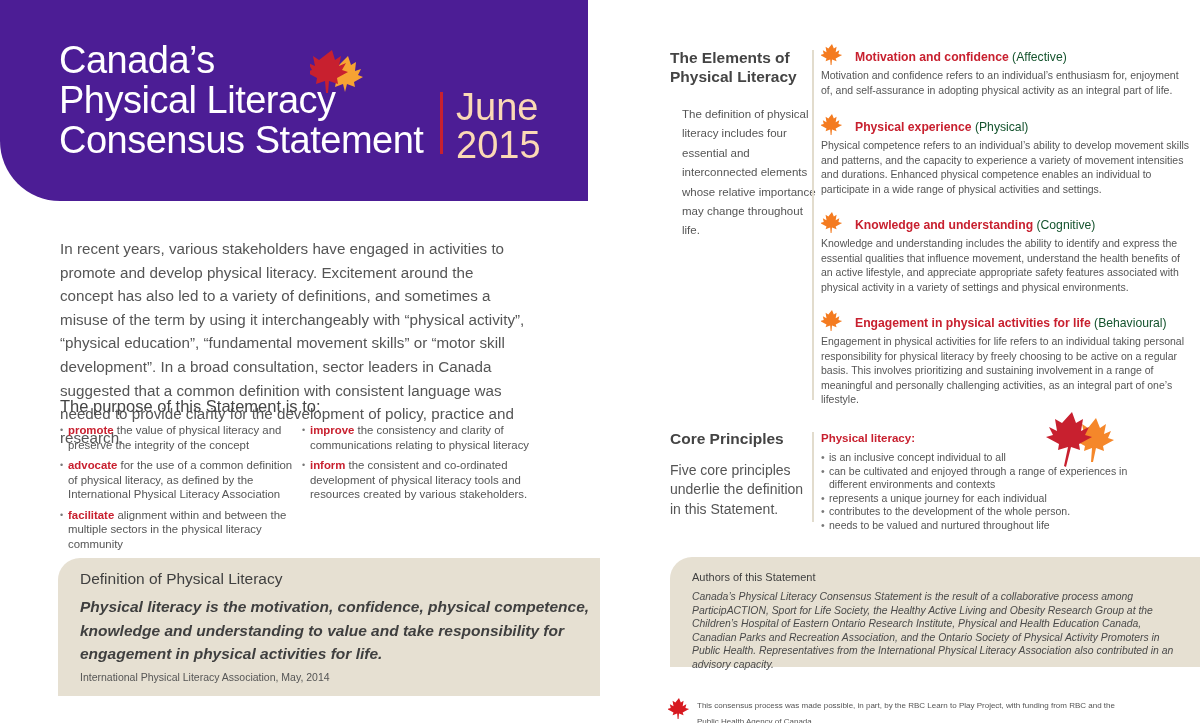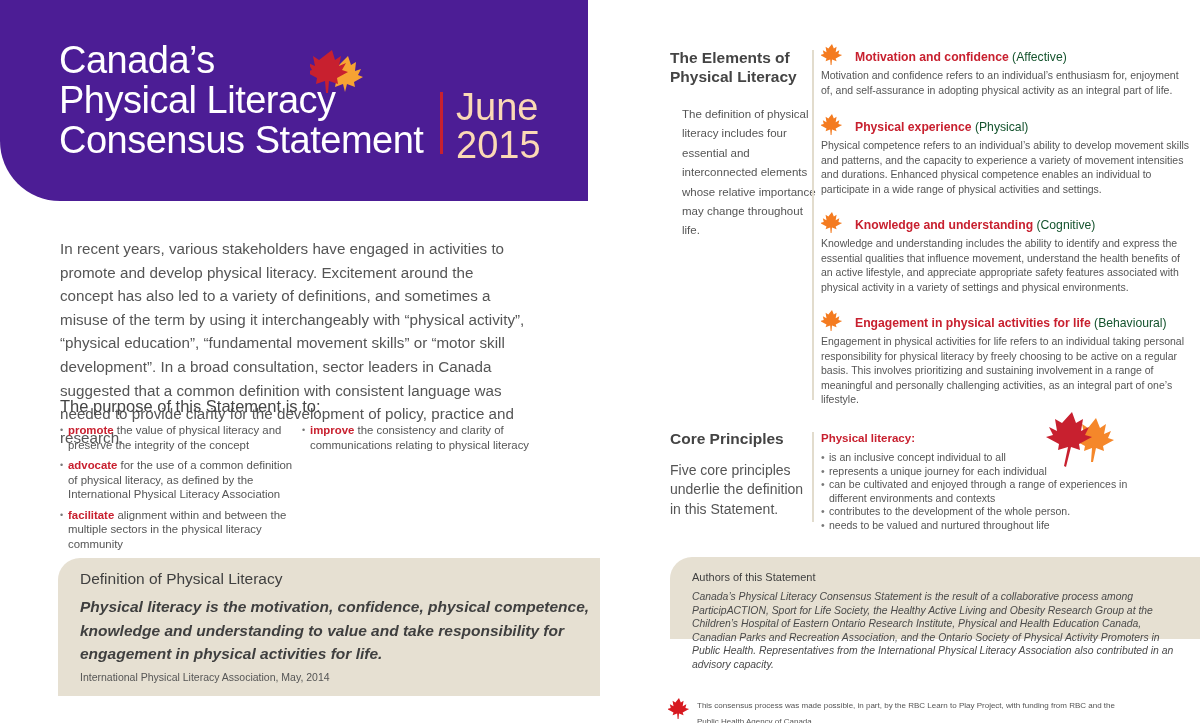--- a/index.html
+++ b/index.html
@@ -75,21 +75,21 @@
 
   .core-heading { position: absolute; left: 670px; top: 430px; font-size: 15.5px; font-weight: bold; color: #444444; }
   .core-desc { position: absolute; left: 670px; top: 461px; width: 140px; font-size: 14px; line-height: 19.4px; color: #555555; }
   .core-title { position: absolute; left: 821px; top: 432px; font-size: 11.5px; font-weight: bold; color: #c8202f; }
   .core-list { position: absolute; left: 821px; top: 451px; width: 320px; font-size: 10.5px; line-height: 13.6px; color: #555555; list-style: none; }
   .core-list li { position: relative; padding-left: 8px; }
   .core-list li::before { content: "\2022"; position: absolute; left: 0; top: 0; color: #777; }
   .core-leaves { position: absolute; left: 1040px; top: 410px; width: 82px; height: 62px; }
 
   .authors-box {
-    position: absolute; left: 670px; top: 557px; width: 530px; height: 82px;
+    position: absolute; left: 670px; top: 557px; width: 530px; height: 110px;
     background: #e6e0d2; border-top-left-radius: 22px;
   }
   .authors-title { position: absolute; left: 22px; top: 14px; font-size: 11px; color: #3f3f3f; }
   .authors-text {
     position: absolute; left: 22px; top: 33px; width: 490px;
     font-size: 10.4px; line-height: 13.6px; font-style: italic; color: #4a4a4a;
   }
   .funding-leaf { position: absolute; left: 668px; top: 697px; width: 22px; height: 22px; }
   .funding-text { position: absolute; left: 697px; top: 698px; width: 420px; font-size: 8px; line-height: 16px; color: #555555; }
 </style>
@@ -117,20 +117,21 @@
 
 <div class="purpose-heading">The purpose of this Statement is to:</div>
 
 <div class="purpose-col left">
   <div class="purpose-item"><span class="kw">promote</span><span> the value of physical literacy and preserve the integrity of the concept</span></div>
   <div class="purpose-item"><span class="kw">advocate</span><span> for the use of a common definition of physical literacy, as defined by the International Physical Literacy Association</span></div>
   <div class="purpose-item"><span class="kw">facilitate</span><span> alignment within and between the multiple sectors in the physical literacy community</span></div>
 </div>
 <div class="purpose-col right">
   <div class="purpose-item"><span class="kw">improve</span><span> the consistency and clarity of communications relating to physical literacy</span></div>
+  <div class="purpose-item"><span class="kw">inform</span><span> the consistent and co-ordinated development of physical literacy tools and resources created by various stakeholders.</span></div>
 </div>
 
 <div class="def-box">
   <div class="def-title">Definition of Physical Literacy</div>
   <div class="def-text">Physical literacy is the motivation, confidence, physical competence, knowledge and understanding to value and take responsibility for engagement in physical activities for life.</div>
   <div class="def-source">International Physical Literacy Association, May, 2014</div>
 </div>
 
 <div class="elements-heading">The Elements of Physical Literacy</div>
 <div class="elements-desc">The definition of physical literacy includes four essential and interconnected elements whose relative importance may change throughout life.</div>
@@ -175,22 +176,22 @@
   </div>
   <div class="element-body">Engagement in physical activities for life refers to an individual taking personal responsibility for physical literacy by freely choosing to be active on a regular basis. This involves prioritizing and sustaining involvement in a range of meaningful and personally challenging activities, as an integral part of one’s lifestyle.</div>
 </div>
 
 <div class="core-heading">Core Principles</div>
 <div class="core-desc">Five core principles underlie the definition in this Statement.</div>
 <div class="vline two"></div>
 <div class="core-title">Physical literacy:</div>
 <ul class="core-list">
   <li>is an inclusive concept individual to all</li>
+  <li>can be cultivated and enjoyed through a range of experiences in different environments and contexts</li>
   <li>represents a unique journey for each individual</li>
-  <li>can be cultivated and enjoyed through a range of experiences in different environments and contexts</li>
   <li>contributes to the development of the whole person.</li>
   <li>needs to be valued and nurtured throughout life</li>
 </ul>
 <svg class="core-leaves" viewBox="0 0 82 62">
   <path d="M56 8 l4 10 6-4 -2 10 7-3 -3 7 6 2 -11 6 1 5 -8-3 -3 14 -2 0 1-14 -8 3 1-5 -11-6 6-2 -3-7 7 3 -2-10 6 4z" fill="#f5872a"></path>
   <path d="M32 2 l4 11 7-4 -2 12 8-4 -4 8 7 2 -13 7 1 6 -9-3 -5 20 -2-1 4-19 -10 3 1-6 -13-7 7-2 -4-8 8 4 -2-12 7 4z" fill="#c8202f"></path>
 </svg>
 
 <div class="authors-box">
   <div class="authors-title">Authors of this Statement</div>

